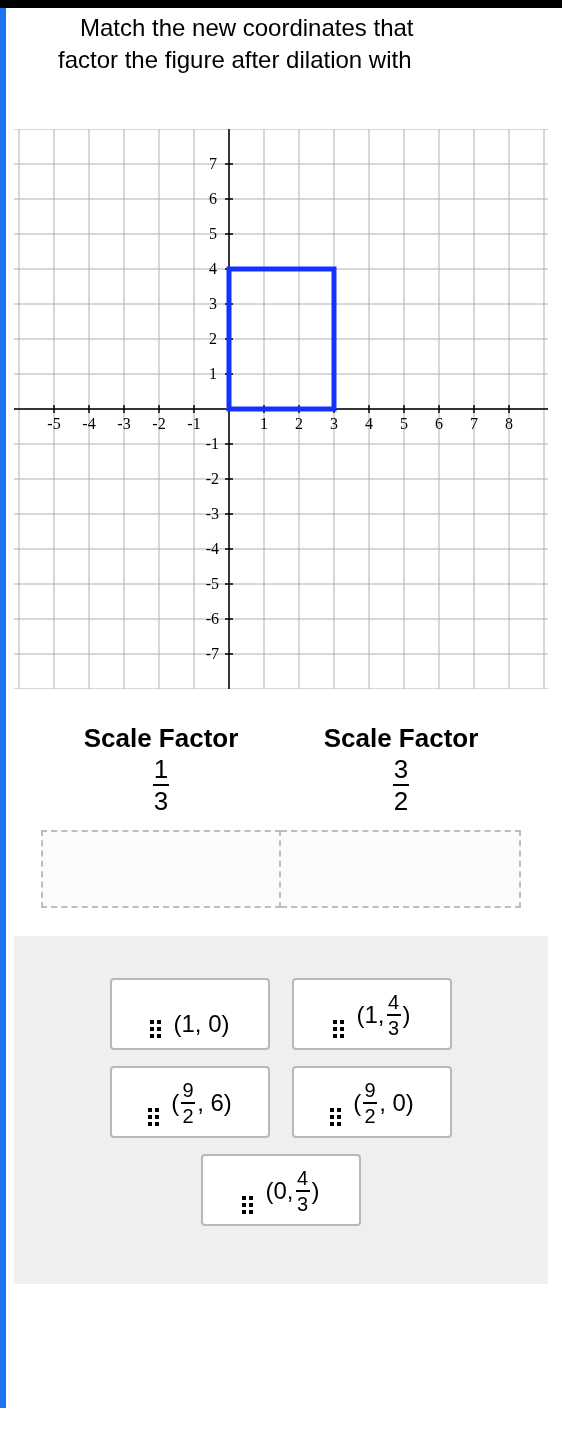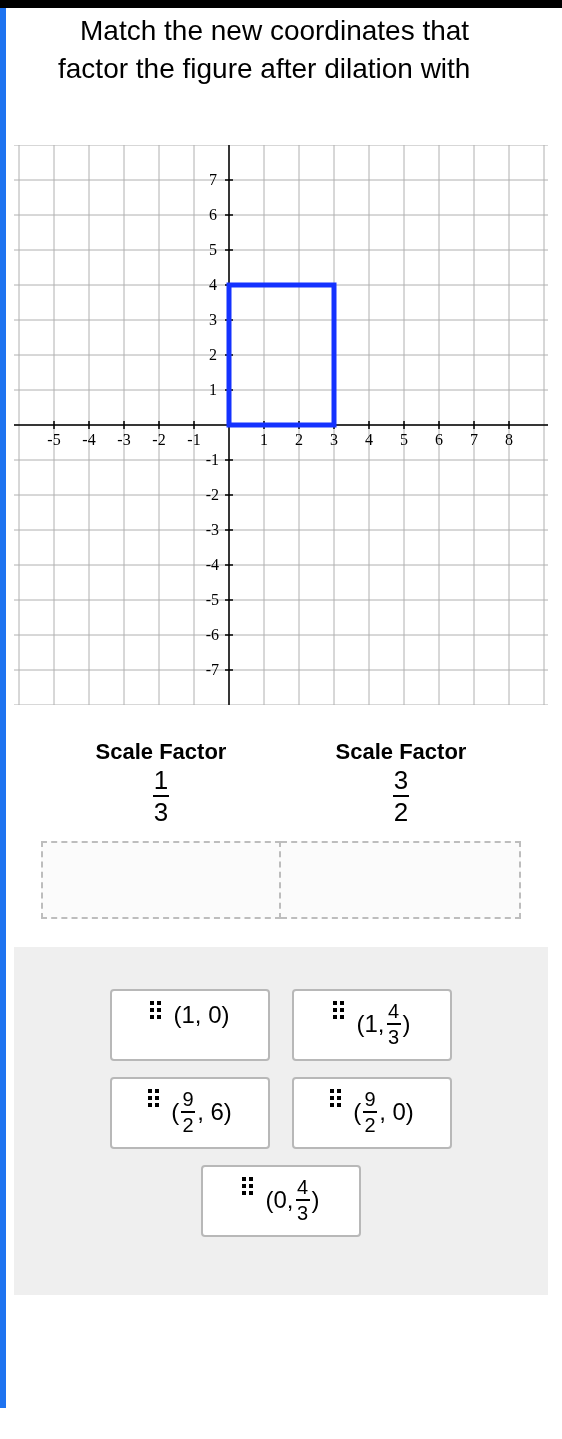--- a/index.html
+++ b/index.html
@@ -3,21 +3,21 @@
 <meta charset="utf-8">
 <style>
   * { box-sizing: border-box; margin: 0; padding: 0; }
   html, body { width: 562px; font-family: Arial, Helvetica, sans-serif; color: #000; }
   body { background: #fff; }
 
   .topbar { background: #000; height: 8px; width: 100%; }
   .bluebar { position: fixed; left: 0; top: 8px; width: 6px; height: 1400px; background: #1e73f0; }
 
   .question {
-    font-size: 28px;
+    font-size: 24px;
     line-height: 1.35;
     padding: 4px 28px 12px 40px;
   }
   .question .indent1 { display: inline-block; text-indent: 40px; }
 
   .graph-wrap { padding: 8px 6px 28px 14px; }
   svg.graph { display: block; }
 
   .match-area {
     margin: 0 14px;
@@ -26,21 +26,21 @@
   .col-heads {
     display: flex;
     justify-content: center;
     gap: 0;
   }
   .col-head {
     width: 240px;
     text-align: center;
     padding: 6px 0 6px 0;
   }
-  .col-head .sf-label { font-size: 22px; font-weight: 700; }
+  .col-head .sf-label { font-size: 26px; font-weight: 700; }
   .frac-col {
     display: flex; flex-direction: column; align-items: center; line-height: 1;
     font-size: 26px; margin-top: 2px;
   }
   .frac-inline {
     display: inline-flex; flex-direction: column; align-items: center; line-height: 1;
     vertical-align: middle;
     font-size: inherit;
   }
   .frac-col .bar, .frac-inline .bar { width: 16px; height: 2px; background: #000; margin: 2px 0; }
@@ -70,21 +70,21 @@
     gap: 22px;
     margin: 16px 0;
   }
   .tile {
     background: #fff;
     border: 2px solid #b8b8b8;
     border-radius: 4px;
     min-width: 160px;
     min-height: 72px;
     display: flex;
-    align-items: flex-start;
+    align-items: flex-end;
     justify-content: center;
     padding: 10px 16px;
     font-size: 24px;
   }
   .grip {
     display: inline-grid;
     grid-template-columns: repeat(2, 4px);
     grid-template-rows: repeat(3, 4px);
     gap: 3px;
     margin-right: 12px;

